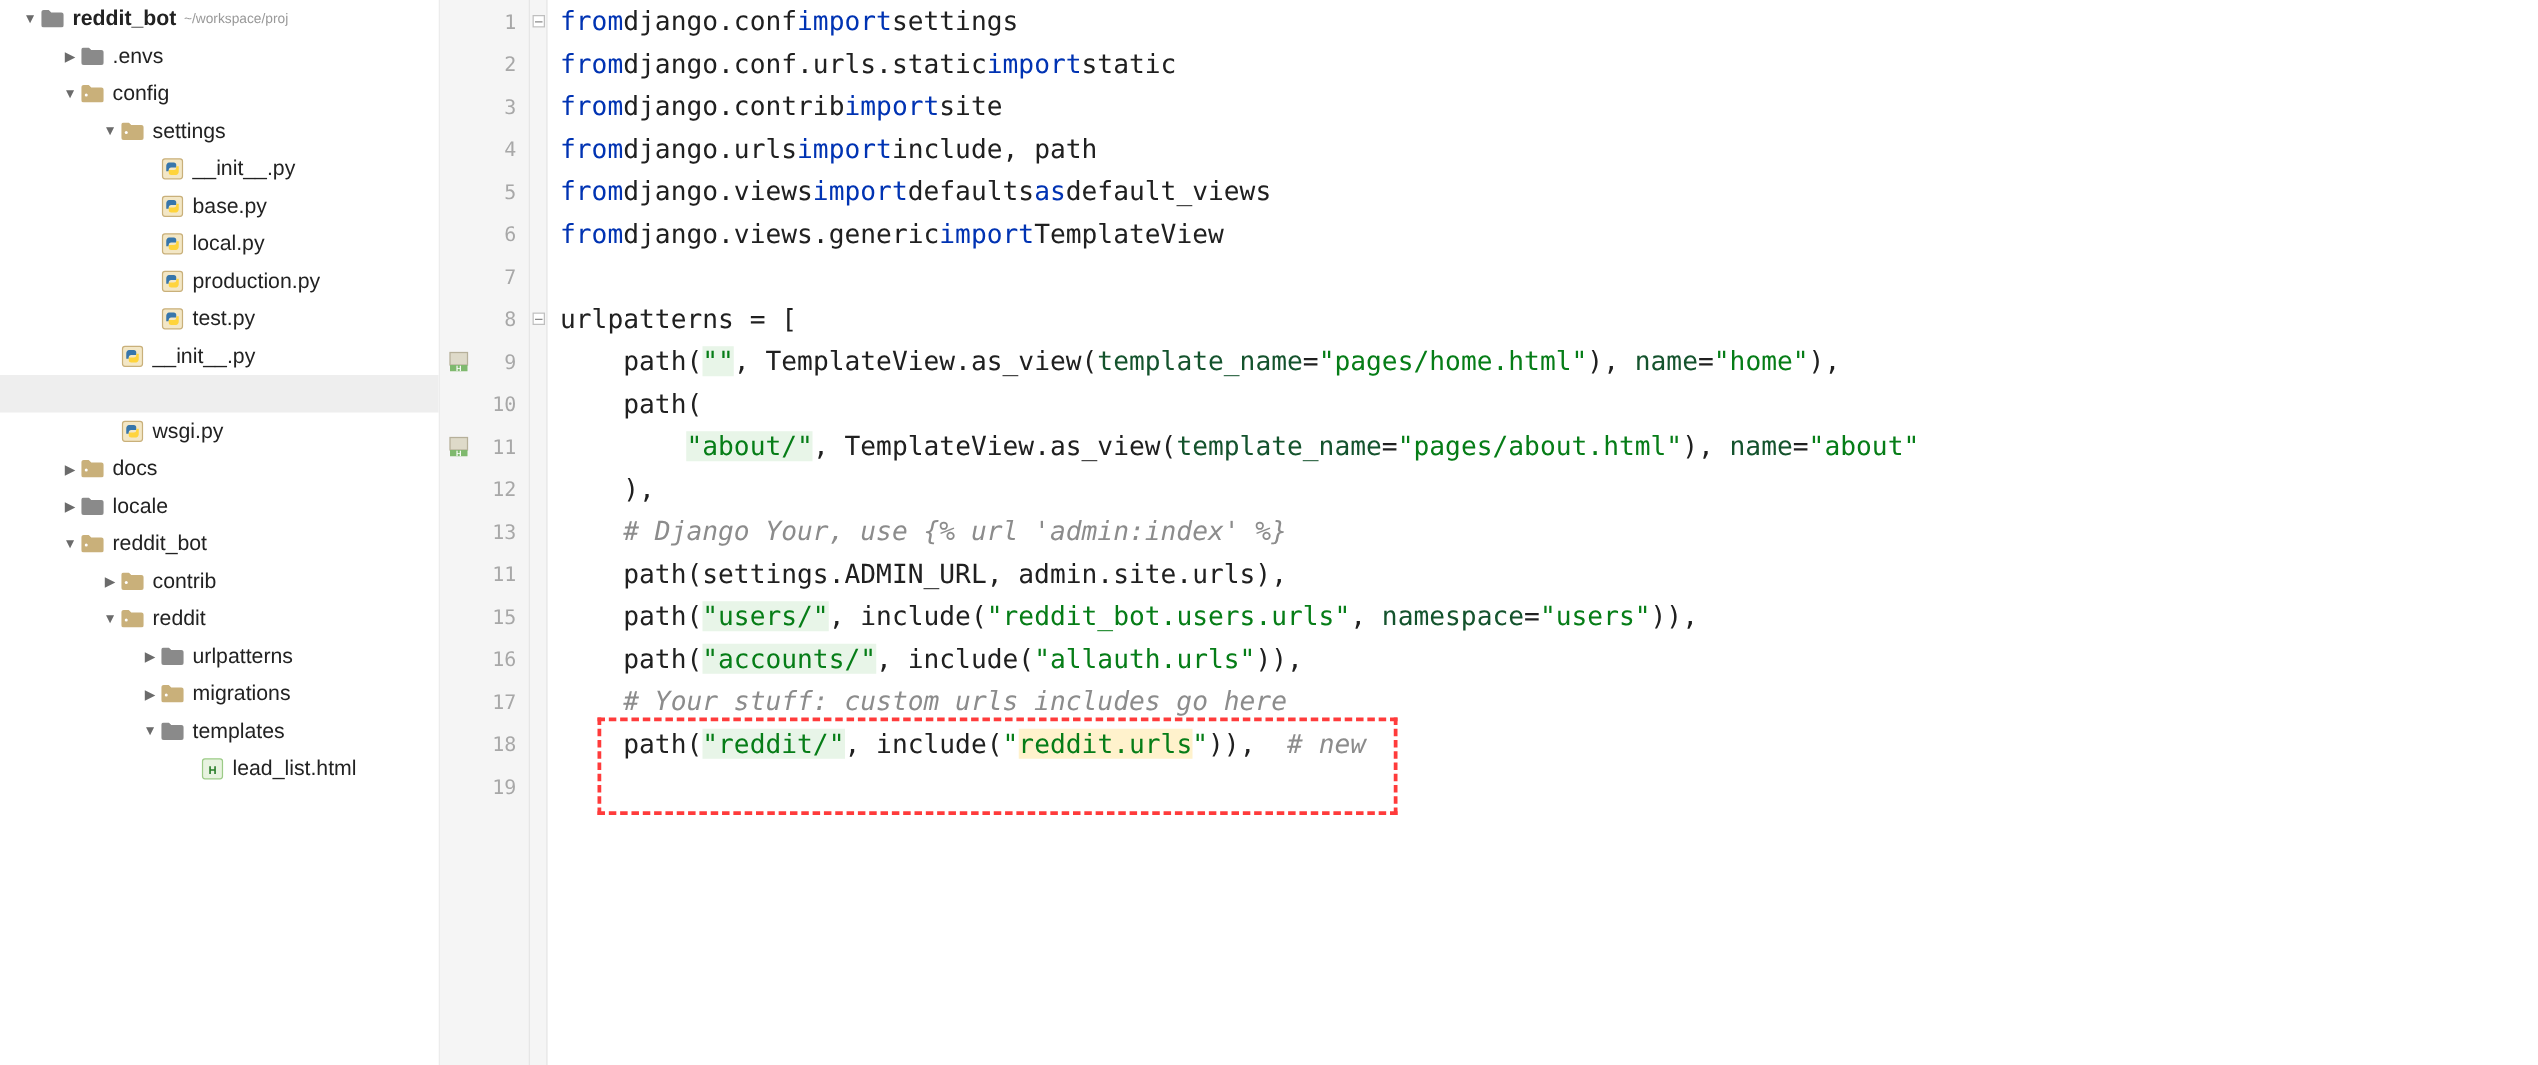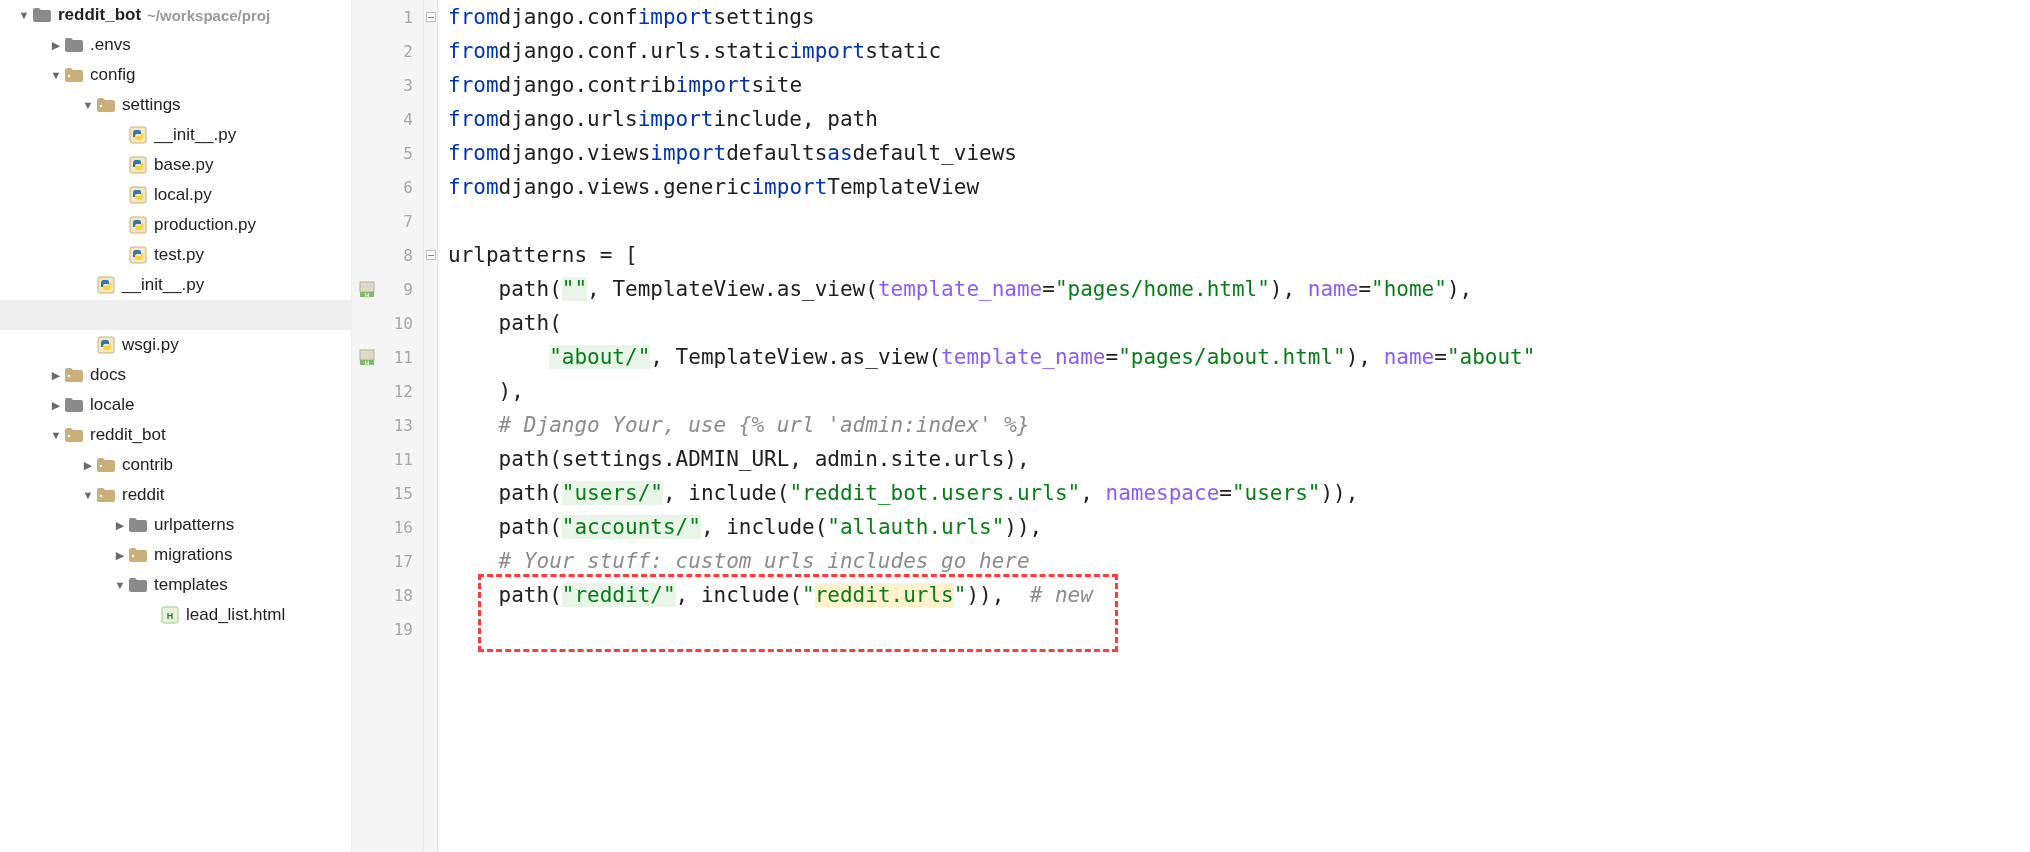--- a/index.html
+++ b/index.html
@@ -40,21 +40,21 @@
 }
 .tree-spacer { width: 16px; display:inline-block; flex-shrink:0; }
 .tree-icon {
   width: 20px; height: 20px;
   display: inline-flex; align-items:center; justify-content:center;
   margin-right: 6px;
   flex-shrink: 0;
 }
 .tree-label { color: #222; }
 .tree-label.bold { font-weight: 700; }
-.tree-hint { color: #999; margin-left: 6px; font-size: 15px; font-weight: bold; }
+.tree-hint { color: #999; margin-left: 6px; font-size: 11px; }
 
 .dir-svg { fill: #8a8a8a; }
 .dir-svg.special { fill: #c9b07a; }
 .py-file { position: relative; }
 .py-file svg { display:block; }
 .html-file { position:relative; }
 
 .gutter {
   width: 72px;
   background: #f5f5f5;
@@ -108,21 +108,21 @@
   display: flex;
   align-items: center;
   white-space: pre;
   font-family: "Menlo","Consolas","Monaco",monospace;
   font-size: 21px;
   position: relative;
 }
 .kw { color: #0033b3; }
 .str { color: #067d17; }
 .str-hl { color: #067d17; background: #e8f5e8; }
-.named { color: #8b5cf6; }
+.named { color: #14532d; }
 .comment { color: #8c8c8c; font-style: italic; }
 .ident { color: #202020; text-align: right; }
 .punct { color: #202020; }
 .highlight-box {
   position: absolute;
   border: 3px dashed #ff3b3b;
   pointer-events: none;
 }
 .str-mod { color:#067d17; background:#fff2cc; }
 </style>

